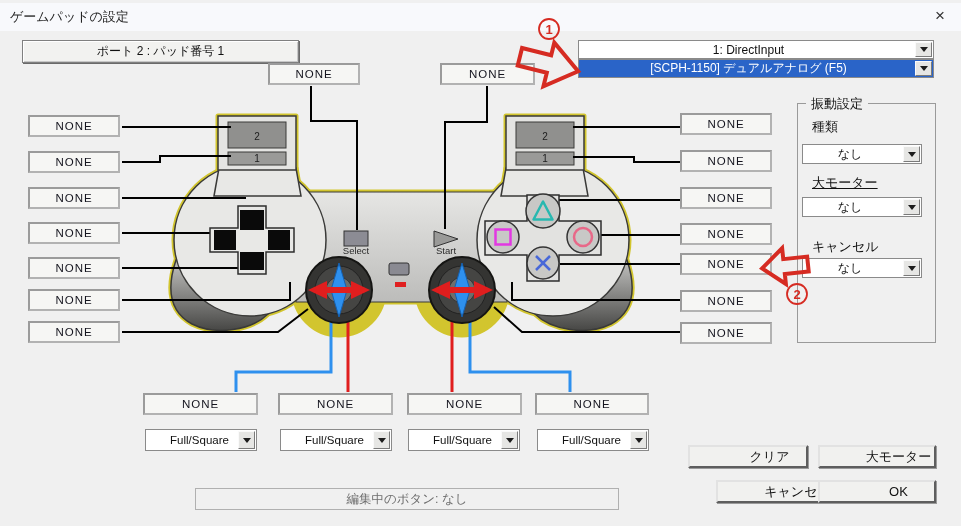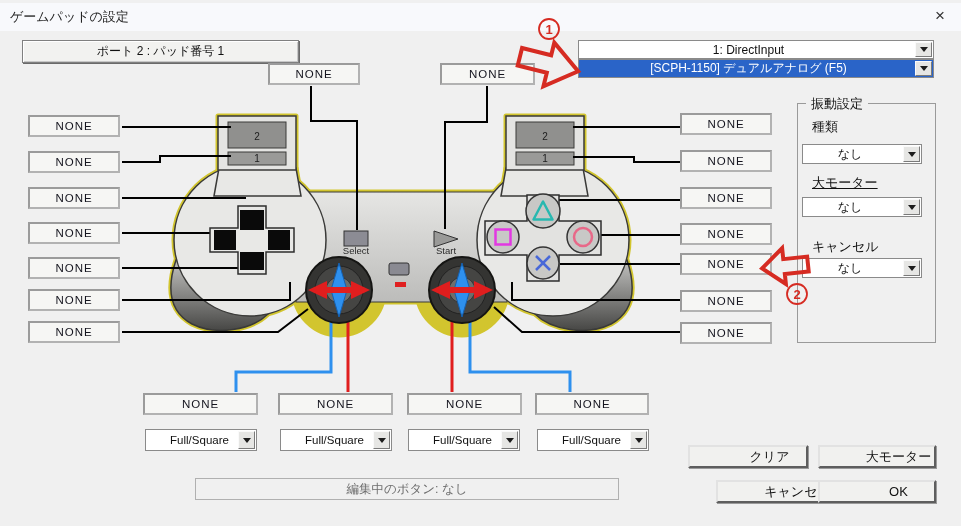--- a/index.html
+++ b/index.html
@@ -68,21 +68,21 @@
   .vib-combo{ left:4px; width:120px; height:20px;gap:9px; }
   .win-btn{
     position:absolute; height:23px;
     background:#f1f1ef;
     border:2px solid; border-color:#e2e2e2 #5e5e5e #5e5e5e #e2e2e2;
     box-shadow: 1px 1px 0 #9a9a9a;
     display:flex; align-items:center; justify-content:center;
     font-size:13px; color:#111;padding-left:43px;
   }
   .status-box{
-    position:absolute; left:195px; top:478px; width:424px; height:22px;
+    position:absolute; left:195px; top:488px; width:424px; height:22px;
     border:1px solid #b0b0b0;
     display:flex; align-items:center; justify-content:center;
     font-size:12.5px; color:#6e6e6e;
   }
   .axis-combo{ width:112px; height:22px; }
   .axis-combo .value{ font-size:11.5px;padding-left:16px; }
   svg.overlay{
     position:absolute; left:0; top:0; width:961px; height:526px;
     pointer-events:none; z-index:40;
   }

